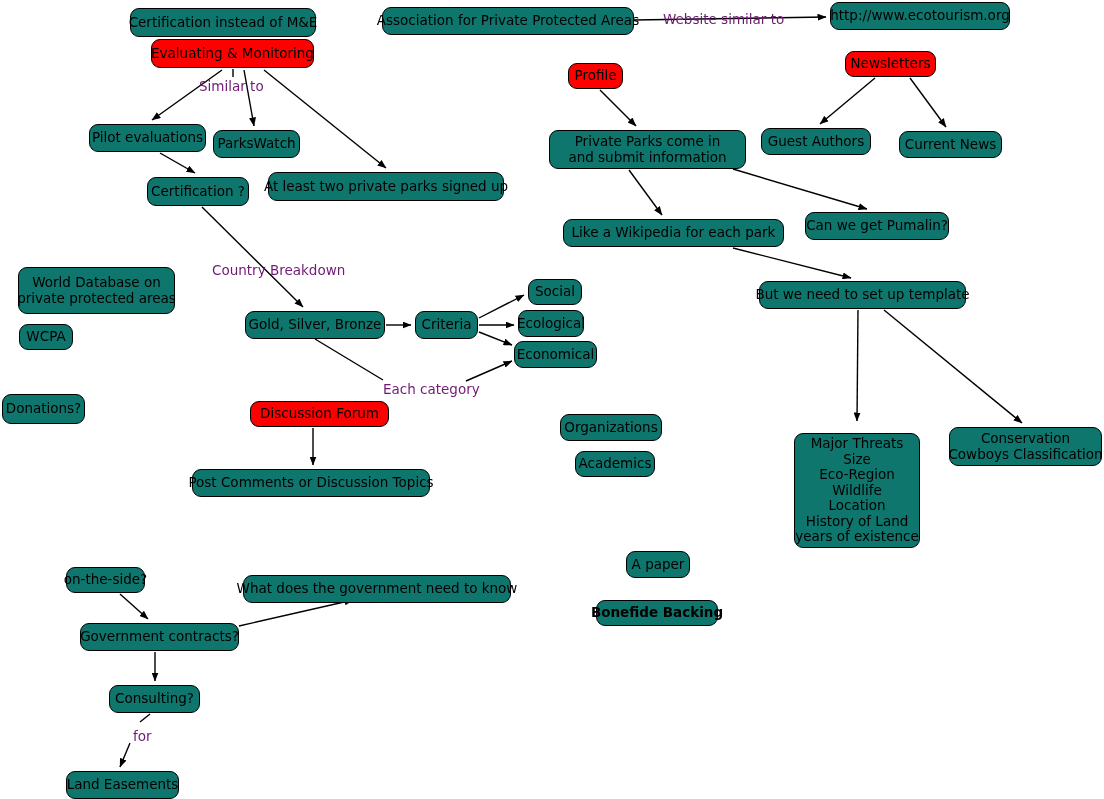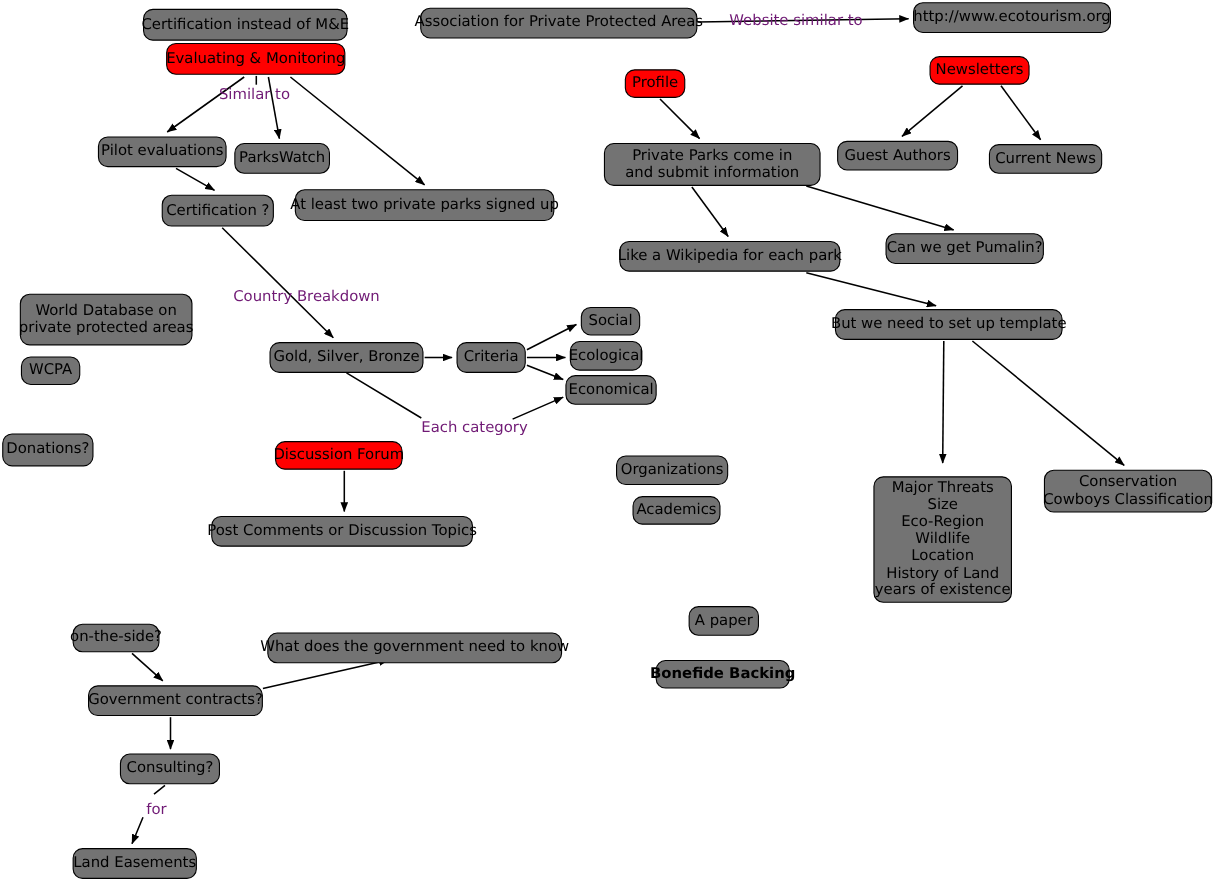--- a/index.html
+++ b/index.html
@@ -22,21 +22,21 @@
     top: 0;
     width: 1104px;
     height: 799px;
     pointer-events: none;
   }
   .node {
     position: absolute;
     box-sizing: border-box;
     border: 1.4px solid #000000;
     border-radius: 9px;
-    background: #737373;
+    background: #0f766e;
     color: #000000;
     font-size: 13.5px;
     line-height: 15.5px;
     text-align: center;
     display: flex;
     align-items: center;
     justify-content: center;
     padding: 3px 8px;
     white-space: pre;
     z-index: 2;
@@ -104,33 +104,33 @@
       <div class="node" style="left: 147px; top: 177px; width: 102px; height: 29px;">Certification ?</div>
       <div class="node" style="left: 268px; top: 172px; width: 236px; height: 29px;">At least two private parks signed up</div>
       <div class="node" style="left: 382px; top: 7px; width: 252px; height: 28px;">Association for Private Protected Areas</div>
       <div class="node" style="left: 830px; top: 2px; width: 180px; height: 28px;">http://www.ecotourism.org</div>
       <div class="node red" style="left: 568px; top: 63px; width: 55px; height: 26px;">Profile</div>
       <div class="node red" style="left: 845px; top: 51px; width: 91px; height: 26px;">Newsletters</div>
       <div class="node" style="left: 549px; top: 130px; width: 197px; height: 39px;">Private Parks come in
 and submit information</div>
       <div class="node" style="left: 761px; top: 128px; width: 110px; height: 27px;">Guest Authors</div>
       <div class="node" style="left: 899px; top: 131px; width: 103px; height: 27px;">Current News</div>
-      <div class="node" style="left: 563px; top: 219px; width: 201px; height: 28px;">Like a Wikipedia for each park</div>
+      <div class="node" style="left: 563px; top: 219px; width: 221px; height: 28px;">Like a Wikipedia for each park</div>
       <div class="node" style="left: 805px; top: 212px; width: 144px; height: 28px;">Can we get Pumalin?</div>
       <div class="node" style="left: 759px; top: 281px; width: 207px; height: 28px;">But we need to set up template</div>
       <div class="node" style="left: 18px; top: 267px; width: 157px; height: 47px;">World Database on
 private protected areas</div>
       <div class="node" style="left: 19px; top: 324px; width: 54px; height: 26px;">WCPA</div>
       <div class="node" style="left: 2px; top: 394px; width: 83px; height: 30px;">Donations?</div>
       <div class="node" style="left: 245px; top: 311px; width: 140px; height: 28px;">Gold, Silver, Bronze</div>
       <div class="node" style="left: 415px; top: 311px; width: 63px; height: 28px;">Criteria</div>
       <div class="node" style="left: 528px; top: 279px; width: 54px; height: 26px;">Social</div>
       <div class="node" style="left: 518px; top: 310px; width: 66px; height: 27px;">Ecological</div>
       <div class="node" style="left: 514px; top: 341px; width: 83px; height: 27px;">Economical</div>
-      <div class="node red" style="left: 250px; top: 401px; width: 116px; height: 26px;">Discussion Forum</div>
+      <div class="node red" style="left: 250px; top: 401px; width: 139px; height: 26px;">Discussion Forum</div>
       <div class="node" style="left: 192px; top: 469px; width: 238px; height: 28px;">Post Comments or Discussion Topics</div>
       <div class="node" style="left: 560px; top: 414px; width: 102px; height: 27px;">Organizations</div>
       <div class="node" style="left: 575px; top: 451px; width: 80px; height: 26px;">Academics</div>
       <div class="node" style="left: 626px; top: 551px; width: 64px; height: 27px;">A paper</div>
       <div class="node" style="left: 596px; top: 600px; width: 122px; height: 26px; font-weight: bold;">Bonefide Backing</div>
       <div class="node" style="left: 794px; top: 433px; width: 126px; height: 115px;">Major Threats
 Size
 Eco-Region
 Wildlife
 Location

